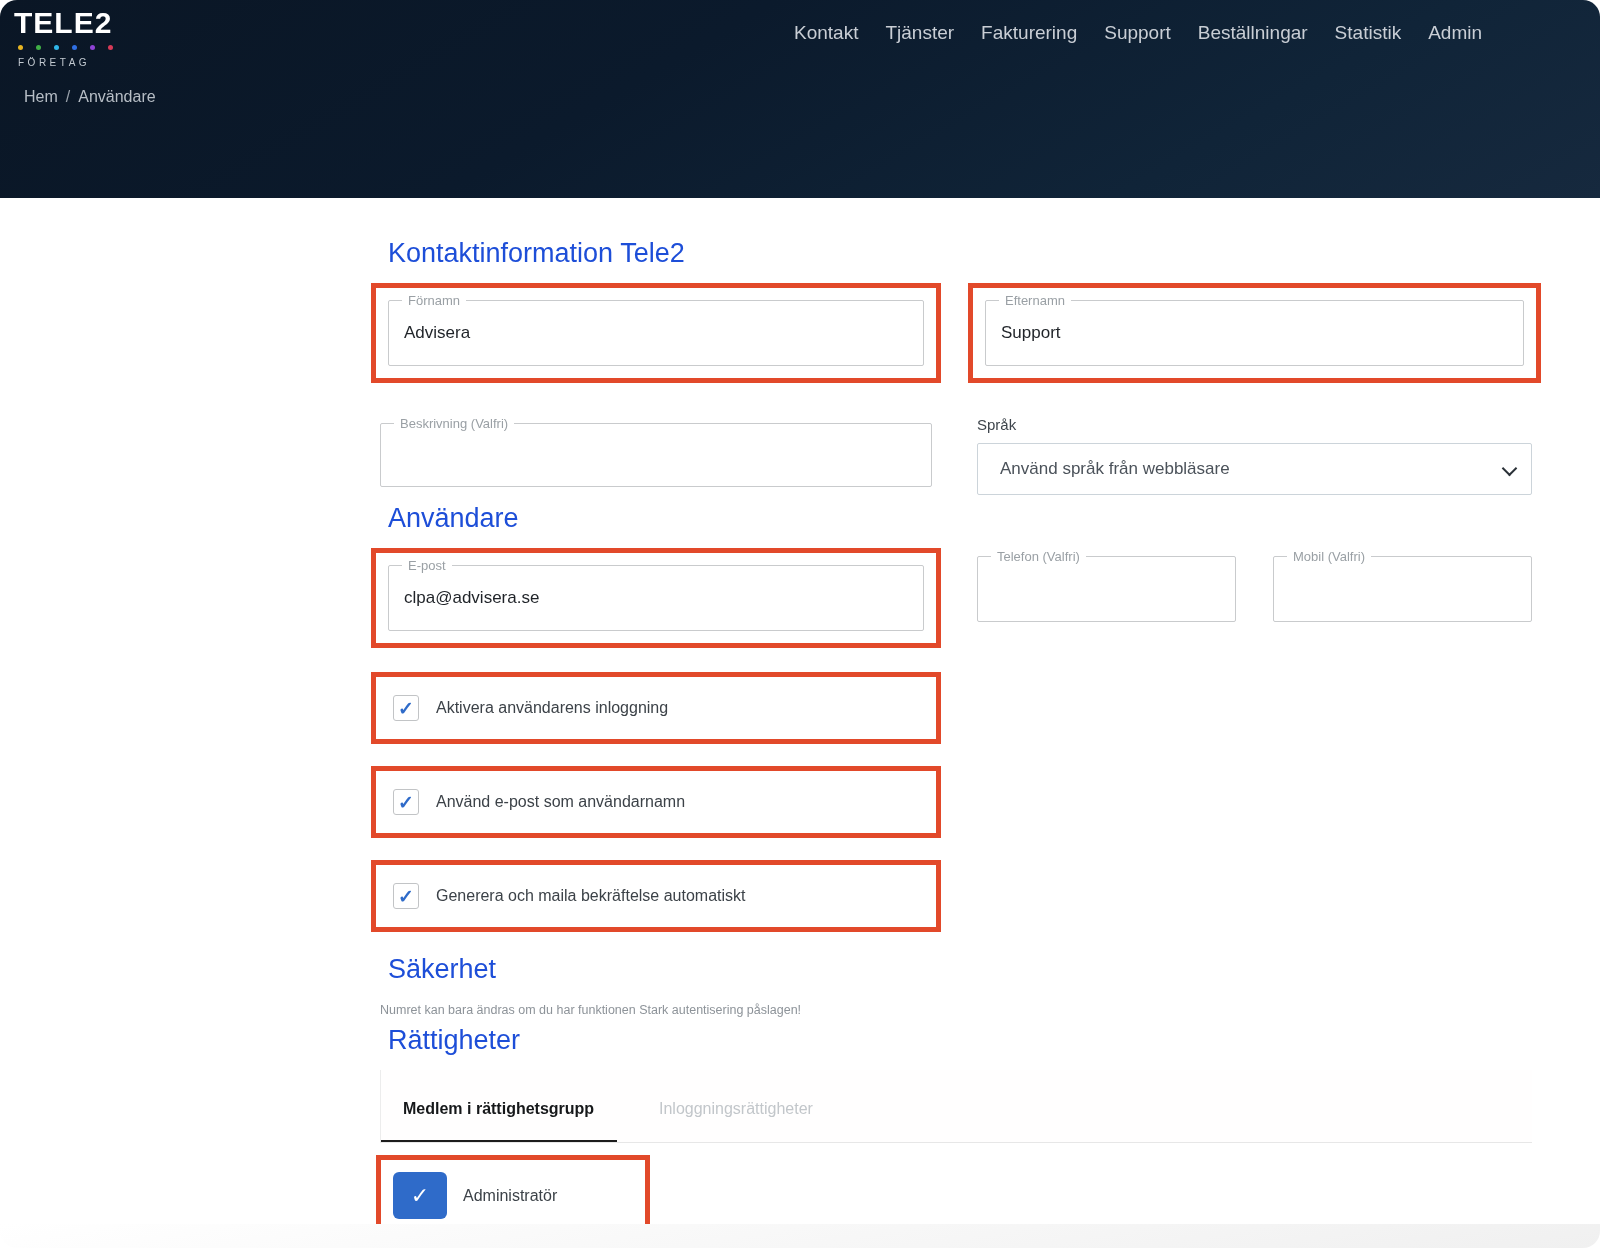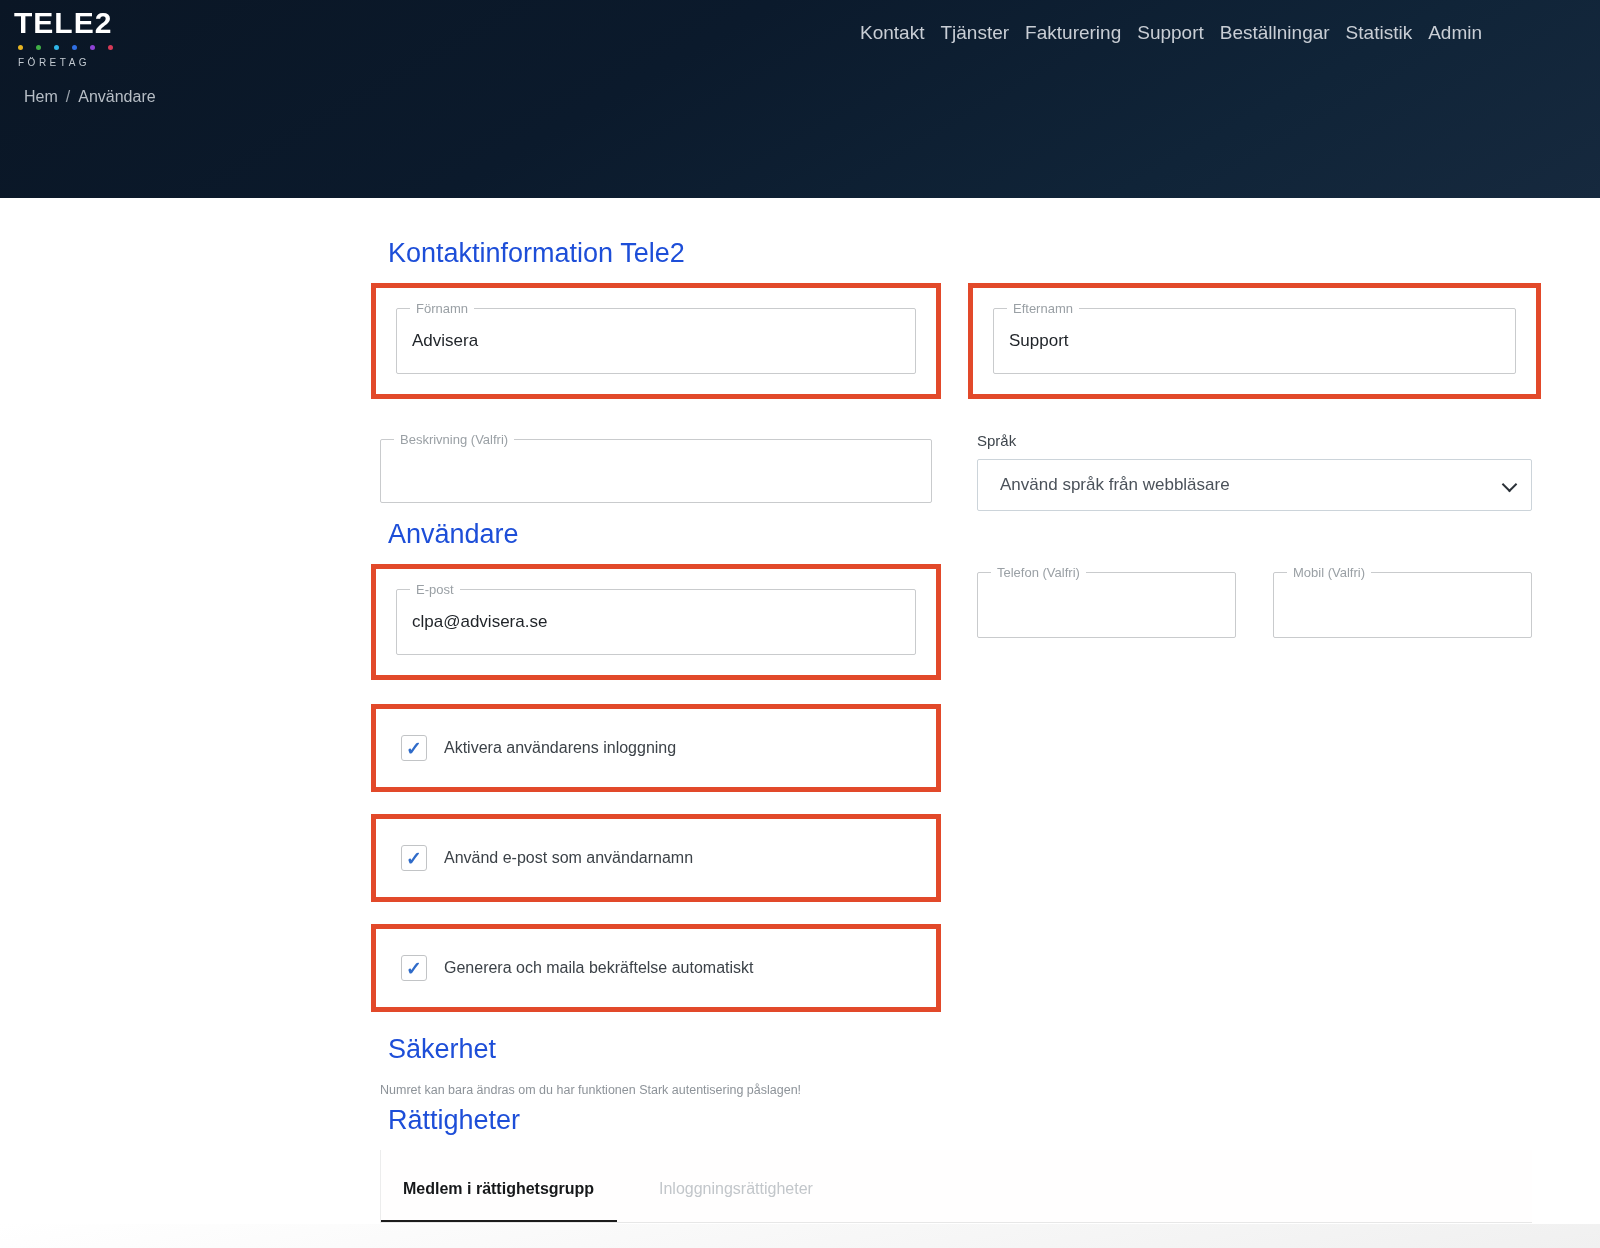--- a/index.html
+++ b/index.html
@@ -1,44 +1,44 @@
 <!DOCTYPE html>
 <html style="--hl: #e2492a; --accent: #2f6bc9;"><head>
 <meta charset="utf-8">
 <style>
   html,body{margin:0;padding:0;background:#ffffff;}
   body{width:1600px;font-family:"Liberation Sans", sans-serif;-webkit-font-smoothing:antialiased;}
-  .page{position:relative;width:1600px;height:1248px;overflow:hidden;background:#ffffff;}
+  .page{position:relative;width:1600px;height:1248px;overflow:hidden;background:#ffffff;border-radius:17px;}
 
   
   .header{
     position:relative;height:198px;
     background:linear-gradient(150deg,#0a1625 0%,#0b1a2c 40%,#102438 75%,#16293e 100%);
   }
   .logo{position:absolute;top:8px;left:14px;}
   .logo-brand{color:#ffffff;font-size:30px;font-weight:900;letter-spacing:1px;line-height:1;}
   .logo-dots{display:flex;gap:13px;margin:7px 0 0 4px;}
   .logo-dots span{width:5px;height:5px;border-radius:50%;display:block;}
   .logo-sub{color:#c3cad1;font-size:10px;letter-spacing:3.5px;margin:7px 0 0 4px;}
-  .nav{position:absolute;top:22px;right:118px;display:flex;gap:16px;}
+  .nav{position:absolute;top:22px;right:118px;display:flex;gap:27px;}
   .nav a{color:#c9ced5;font-size:19px;text-decoration:none;white-space:nowrap;}
   .breadcrumb{position:absolute;top:88px;left:24px;color:#b7bec6;font-size:16px;display:flex;gap:8px;}
   .breadcrumb .sep{color:#9aa2ab;}
   .breadcrumb a{color:#b7bec6;text-decoration:none;}
 
   
   .main{margin:0 0 0 380px;width:1152px;}
   h2.sec{font-size:27px;font-weight:400;color:#1d4ed8;margin:8px;line-height:1.15;}
   .sec-contact{padding-top:32px;}
   .row{display:flex;gap:45px;align-items:flex-start;}
   .col-l{width:552px;flex:none;}
   .col-r{width:555px;flex:none;}
 
   
-  .hl{border:5px solid var(--hl,#e2492a);padding:20px;background:#ffffff;}
+  .hl{border:5px solid var(--hl,#e2492a);padding:12px;background:#ffffff;}
   .hl-field{margin:6px -9px 0;}
   .hl-row{margin:0 -9px 22px;}
 
   
   .mfield{position:relative;border:1px solid #c9cbcd;border-radius:2px;background:#fff;height:66px;box-sizing:border-box;padding:22px 15px 0;}
   .mfield .mlabel{position:absolute;top:-8px;left:13px;background:#fff;padding:0 6px;font-size:13px;color:#9aa0a5;line-height:1.2;}
   .mfield .mvalue{font-size:17px;color:#1f2328;}
   .mfield.empty{height:64px;}
 
   .plain-label{font-size:15px;color:#3e454c;margin:14px 0 10px;}

